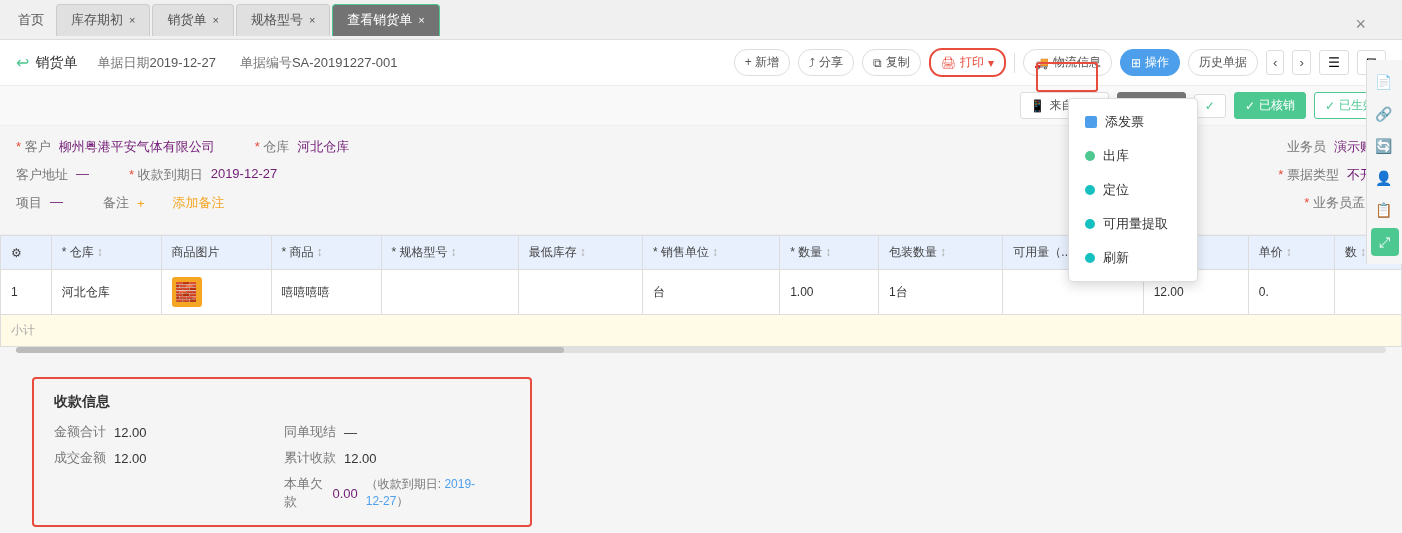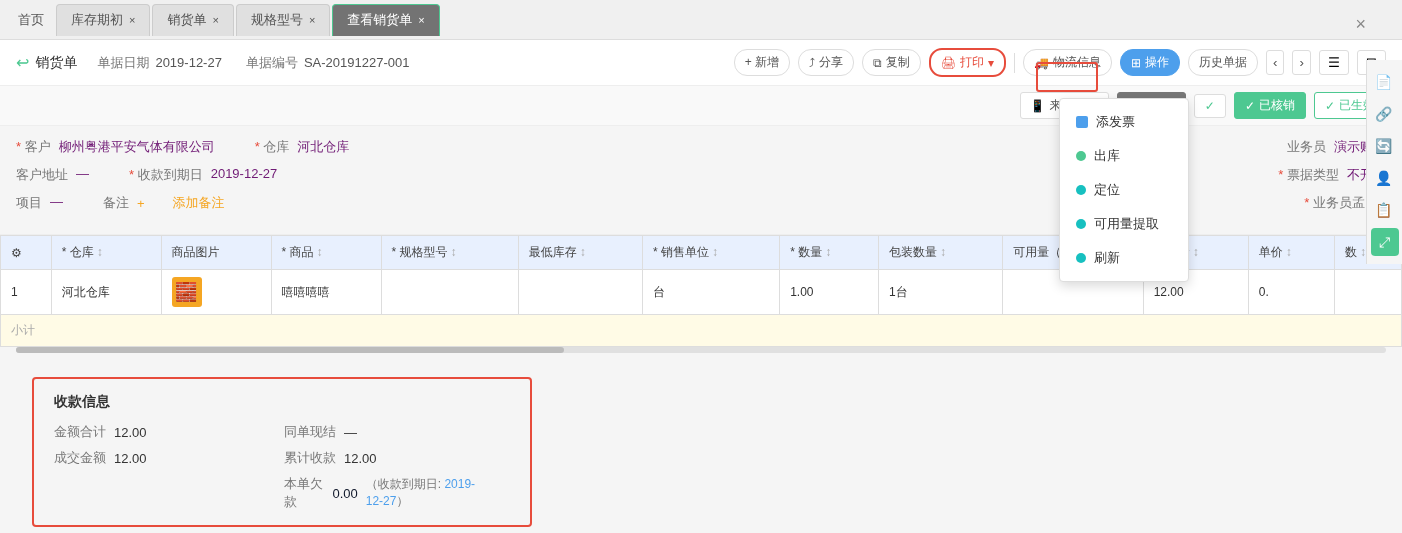--- a/index.html
+++ b/index.html
@@ -20,21 +20,21 @@
     .tab-home { background: transparent; border: none; color: #555; padding: 6px 10px; cursor: pointer; font-size: 13px; }
 
     
     .doc-header {
       display: flex; align-items: center; padding: 8px 16px; border-bottom: 1px solid #eee;
       background: #fff; gap: 20px;
     }
     .doc-title { display: flex; align-items: center; gap: 6px; font-size: 14px; font-weight: 500; color: #333; }
     .doc-icon { color: #4dc891; font-size: 16px; }
     .doc-meta { display: flex; align-items: center; gap: 24px; flex: 1; }
-    .doc-meta-item { display: flex; align-items: center; gap: 6px; font-size: 13px; color: #555; }
+    .doc-meta-item { display: flex; align-items: center; font-size: 13px; color: #555; }
     .doc-meta-label { color: #777; }
     .doc-actions { display: flex; align-items: center; gap: 8px; margin-left: auto; }
     .btn-action {
       display: flex; align-items: center; gap: 4px; padding: 4px 10px; border: 1px solid #ddd;
       border-radius: 13px; background: #fff; cursor: pointer; font-size: 12px; color: #555;
     }
     .btn-action.active { background: #4dc891; color: #fff; border-color: #4dc891; }
     .btn-print { border: 2px solid #e74c3c; color: #e74c3c; font-weight: 500; }
     .btn-nav { padding: 4px 6px; border: 1px solid #ddd; border-radius: 3px; background: #fff; cursor: pointer; color: #555; }
     .btn-grid { padding: 4px 8px; border: 1px solid #ddd; border-radius: 3px; background: #fff; cursor: pointer; }
@@ -82,29 +82,29 @@
     
     .payment-section {
       border: 2px solid #e74c3c; border-radius: 4px; margin: 12px 16px;
       padding: 14px 20px; display: inline-block; min-width: 500px;
     }
     .payment-title { font-size: 14px; font-weight: bold; margin-bottom: 12px; color: #333; }
     .payment-grid { display: grid; grid-template-columns: 200px 200px; gap: 8px 30px; }
     .payment-item { display: flex; align-items: center; gap: 8px; font-size: 13px; }
     .payment-label { color: #777; }
     .payment-value { color: #333; }
-    .payment-value.orange { color: #0f172a; }
+    .payment-value.orange { color: #701a75; }
     .payment-note { color: #777; font-size: 12px; }
     .payment-note .date { color: #4d9fec; }
 
     
     .dropdown-overlay {
       position: absolute; background: #fff; border: 1px solid #ddd; border-radius: 4px;
       box-shadow: 0 4px 12px rgba(0,0,0,0.15); padding: 6px 0; min-width: 130px; z-index: 100;
-      top: 98px; right: 213px;
+      top: 98px; right: 204px;
     }
     .dropdown-item {
       display: flex; align-items: center; gap: 8px; padding: 8px 16px;
       cursor: pointer; font-size: 13px; color: #333;
     }
     .dropdown-item .dot { width: 10px; height: 10px; border-radius: 50%; flex-shrink: 0; }
     .dropdown-item .square { width: 12px; height: 12px; border-radius: 2px; flex-shrink: 0; }
     .dot-green { background: #4dc891; }
     .dot-cyan { background: #17c0c0; }
     .square-blue { background: #4d9fec; }

